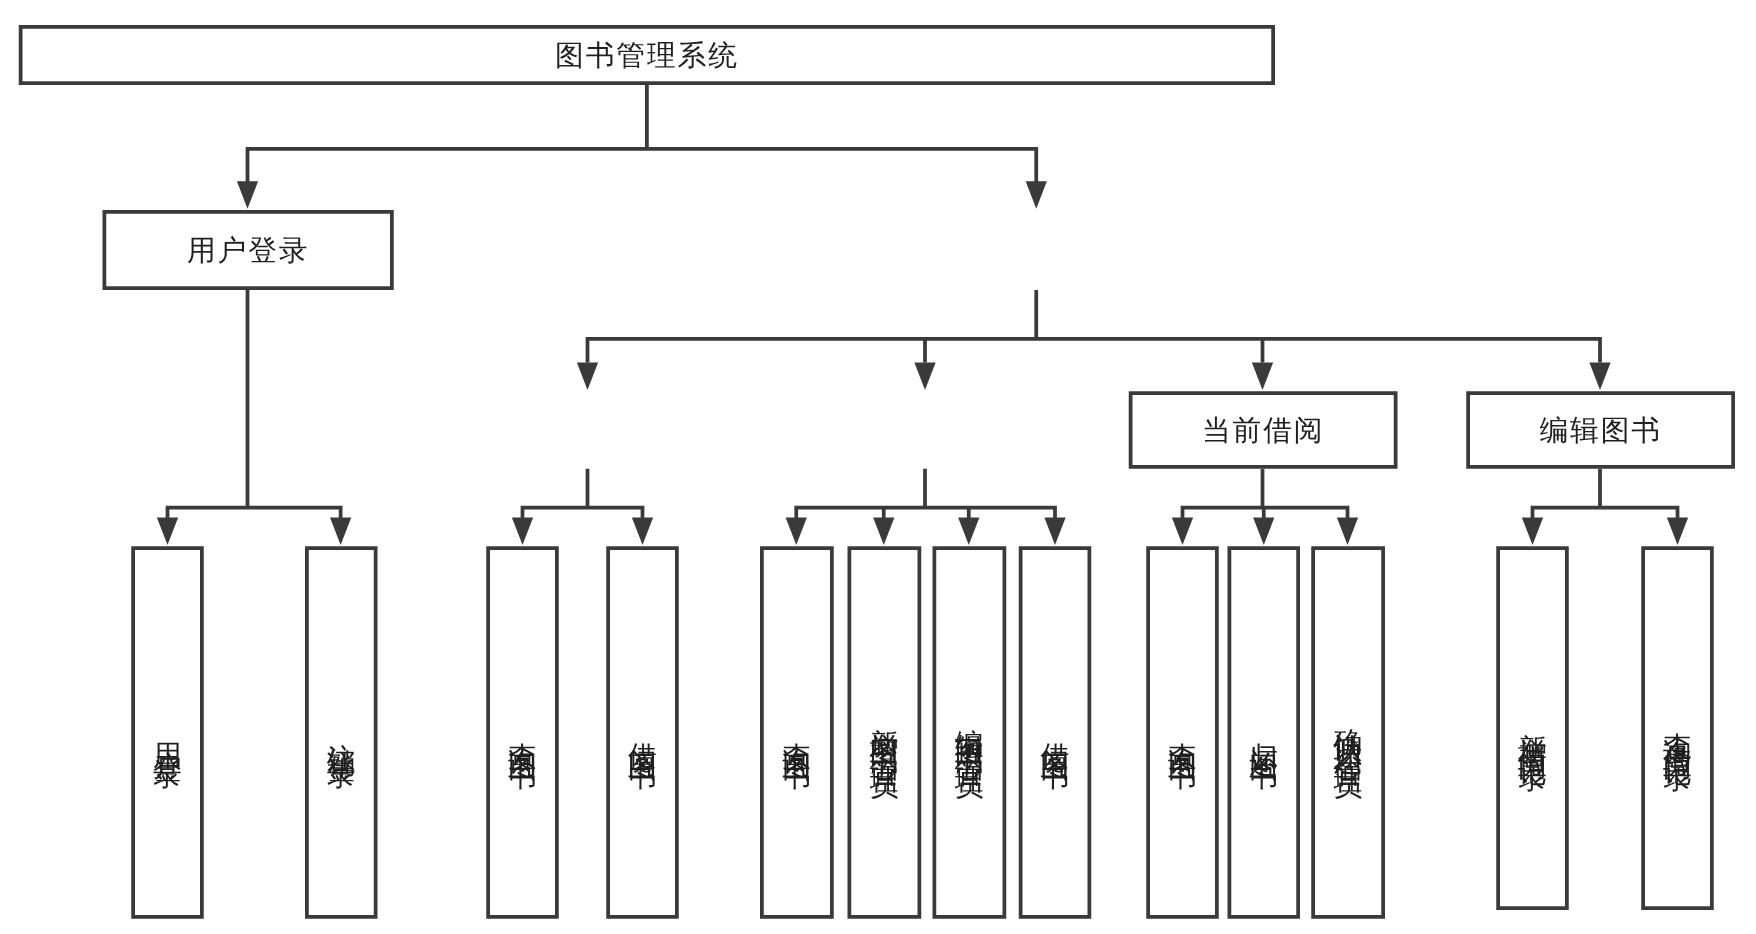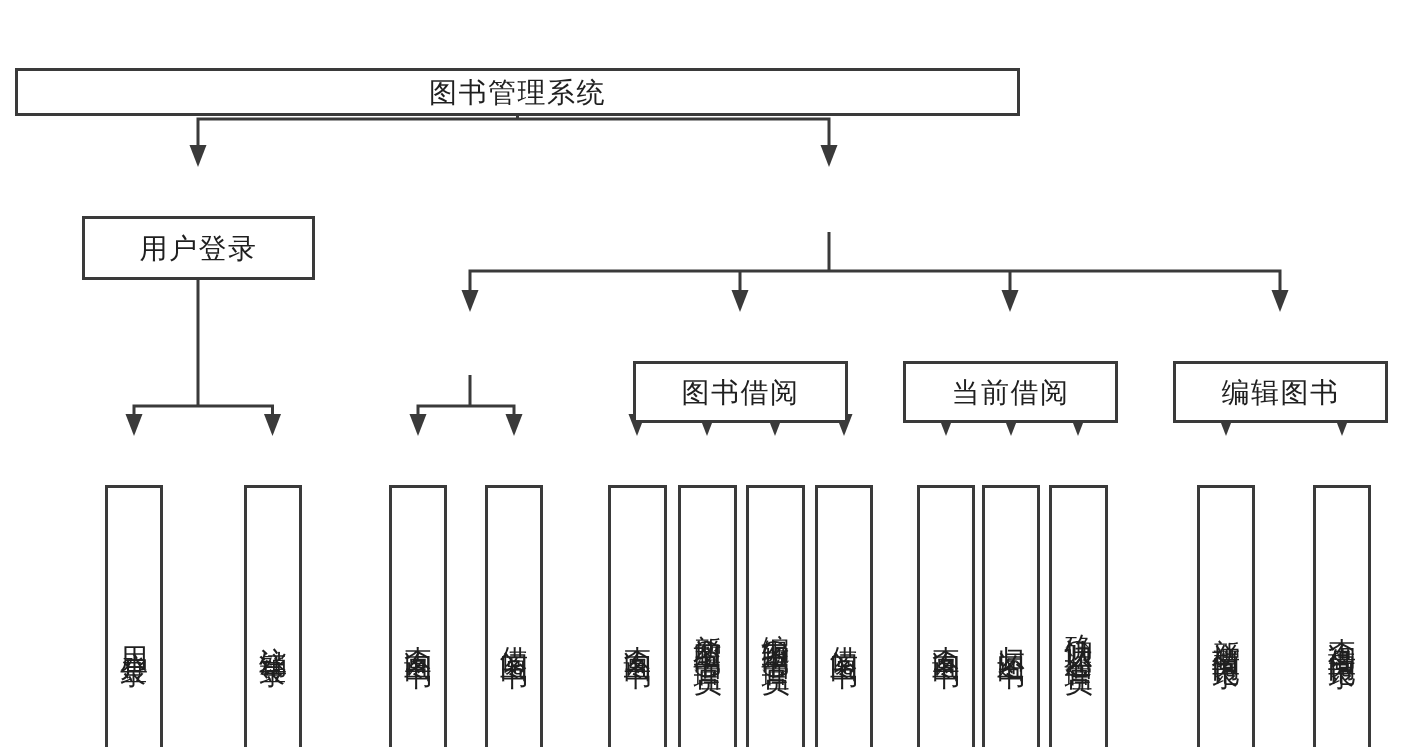--- a/index.html
+++ b/index.html
@@ -35,24 +35,23 @@
     stroke: none;
   }
   .node {
     position: absolute;
     border: 3px solid var(--line);
     background: var(--bg);
     color: var(--text);
     display: flex;
     align-items: center;
     justify-content: center;
-    font-size: 28px;
+    font-size: 23px;
     line-height: 1.25;
     white-space: nowrap;
-    margin-top: 48px;
   }
   .node.h { letter-spacing: 1.5px; }
   .node.v {
     writing-mode: vertical-rl;
     text-orientation: mixed;
     letter-spacing: 5px;
     white-space: normal;
   }
   .watermark {
     position: absolute;
@@ -116,21 +115,20 @@
       <path d="M1280 375 V406 M1226 417 V406 H1342 V417"></path>
       <polygon points="1217.5,414 1234.5,414 1226,436"></polygon>
       <polygon points="1333.5,414 1350.5,414 1342,436"></polygon>
     </g>
   </svg>
 
   <div class="node h" style="left:15px;top:20px;width:1005px;height:48px">图书管理系统</div>
 
   <div class="node h" style="left:82px;top:168px;width:233px;height:64px">用户登录</div>
 
-  <div class="node h" style="left:633px;top:313px;width:215px;height:62px">图书借阅</div>
   <div class="node h" style="left:903px;top:313px;width:215px;height:62px">当前借阅</div>
   <div class="node h" style="left:1173px;top:313px;width:215px;height:62px">编辑图书</div>
 
   <div class="node v" style="left:105px;top:437px;width:58px;height:298px">用户登录</div>
   <div class="node v" style="left:244px;top:437px;width:58px;height:298px">注销登录</div>
 
   <div class="node v" style="left:389px;top:437px;width:58px;height:298px">查询图书</div>
   <div class="node v" style="left:485px;top:437px;width:58px;height:298px">借阅图书</div>
 
   <div class="node v" style="left:608px;top:437px;width:59px;height:298px">查询图书</div>

